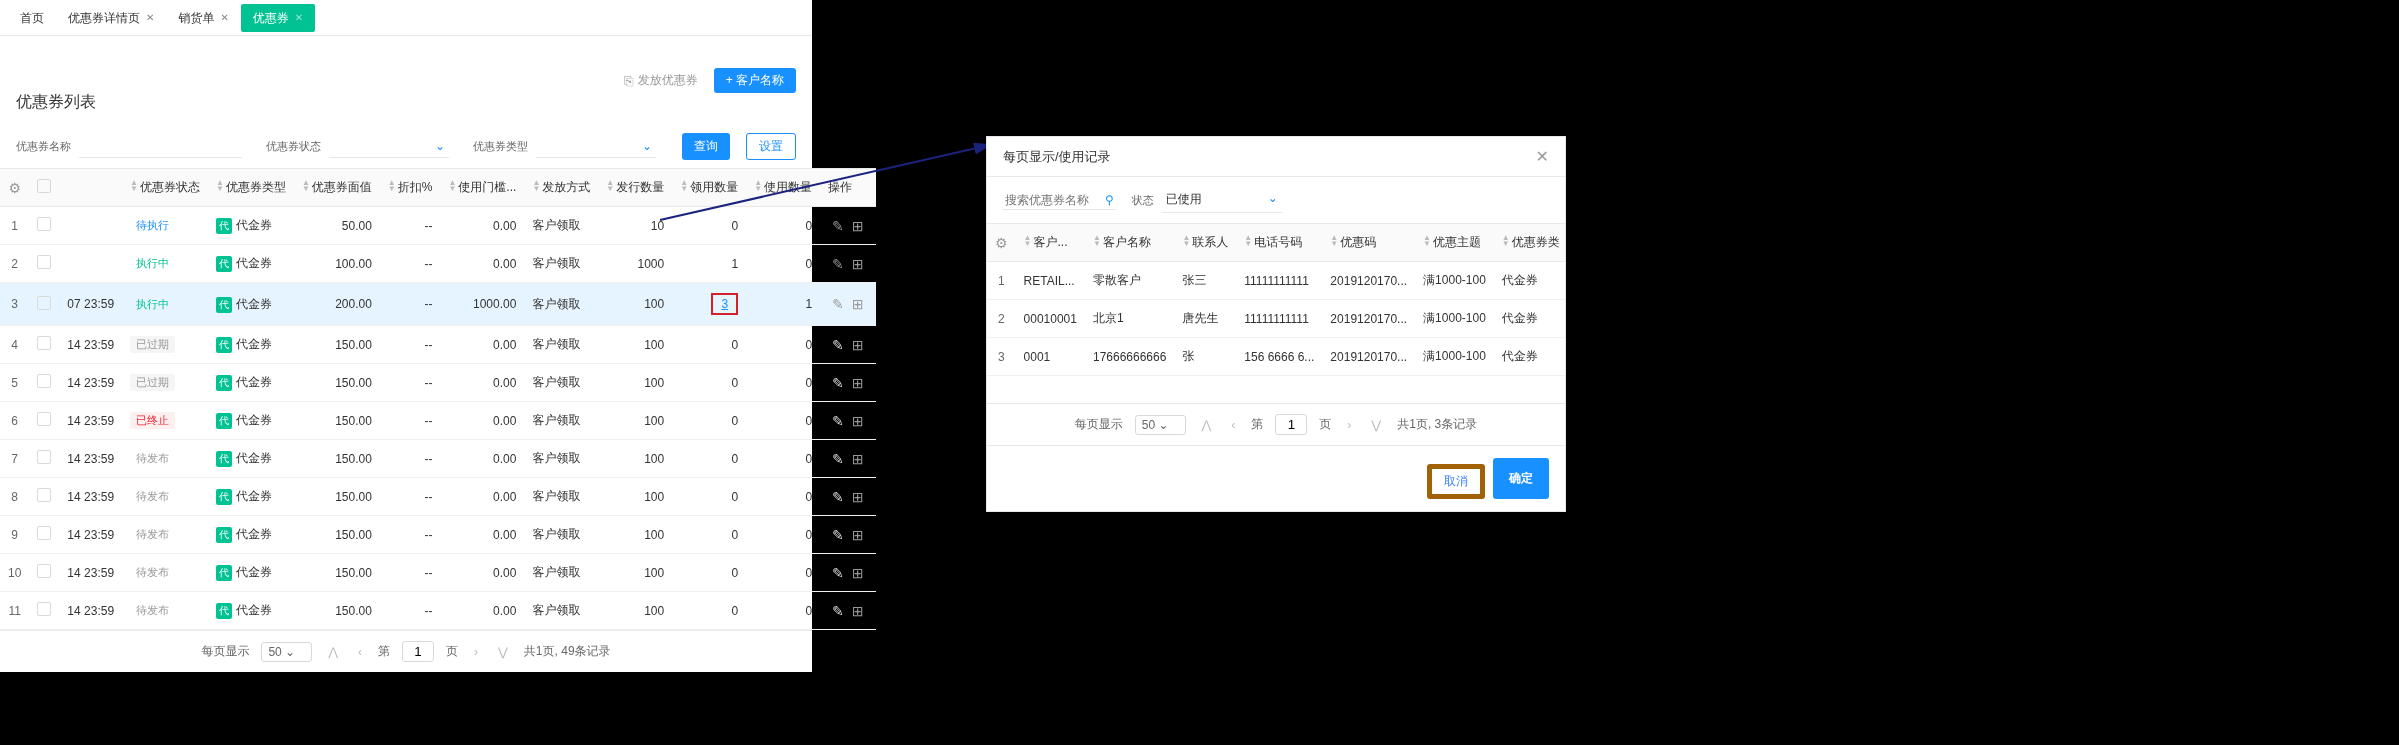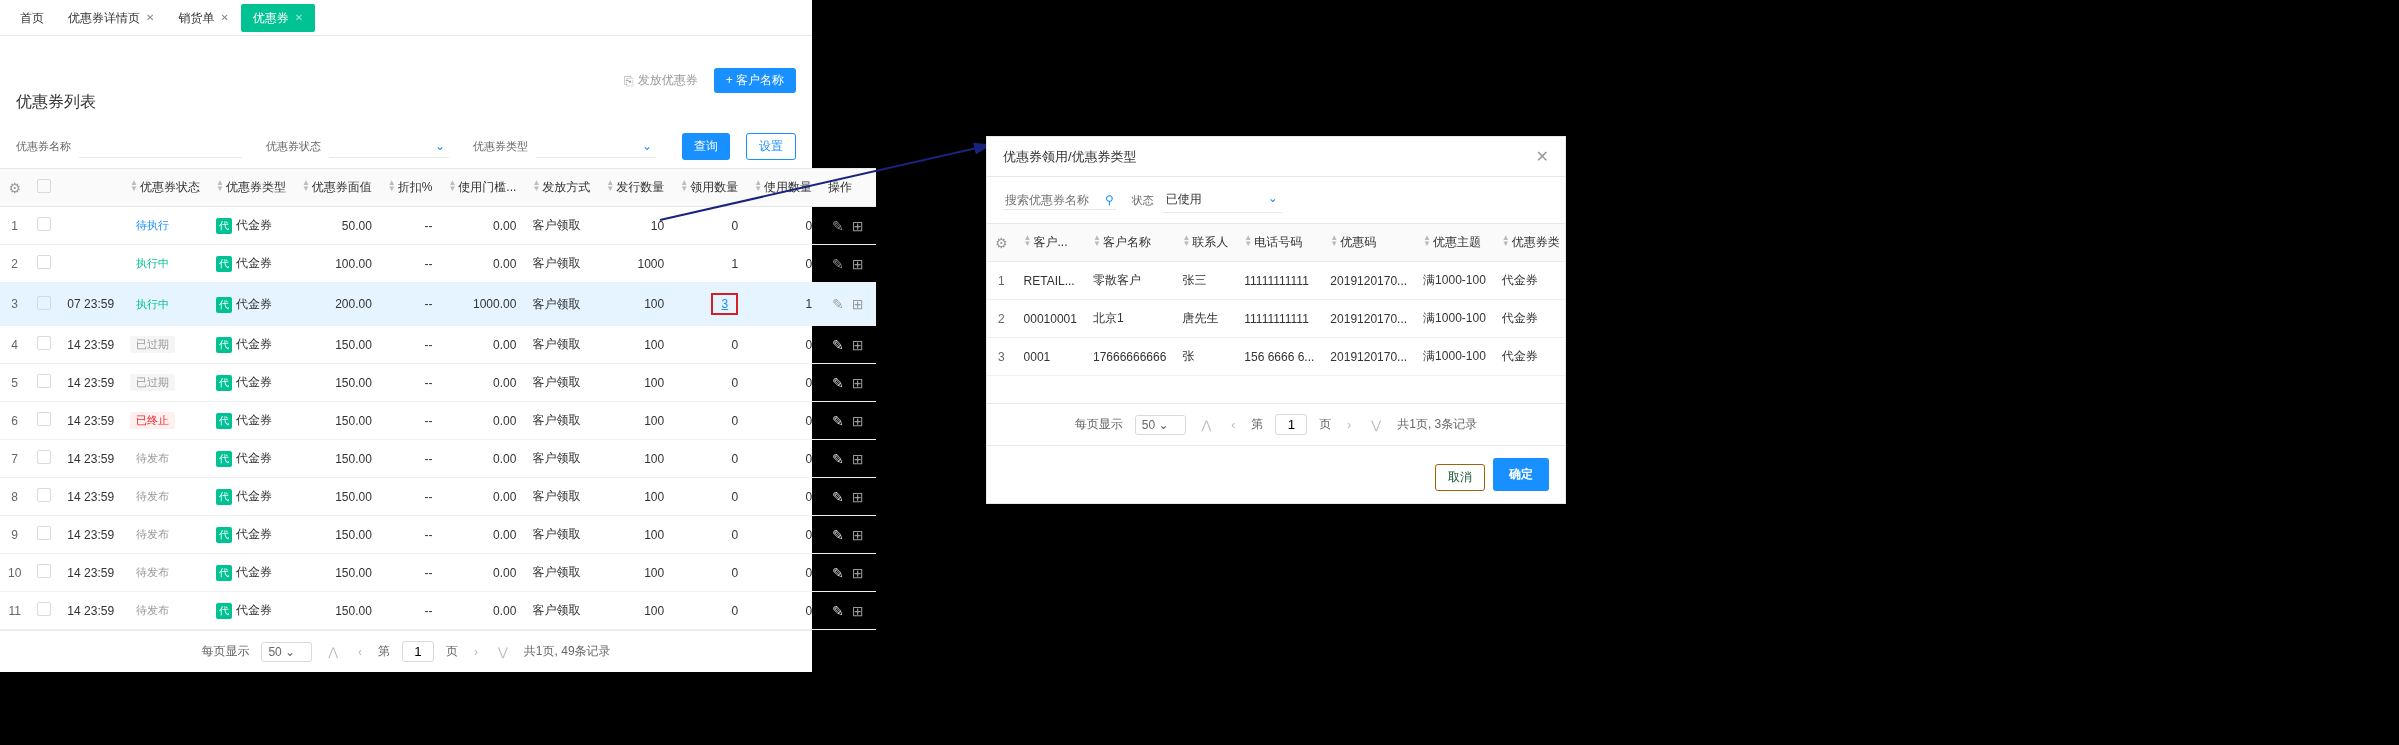--- a/index.html
+++ b/index.html
@@ -14,21 +14,21 @@
     .tab.active { background: #00c292; color: #fff; border-radius: 2px; }
     .tab-close { font-size: 10px; opacity: 0.6; }
     
     
     .page-header { display: flex; align-items: center; justify-content: space-between; padding: 12px 16px; }
     .page-title { font-size: 16px; font-weight: 500; margin-top: 44px; }
     .header-actions { display: flex; gap: 8px; align-items: center; }
     .btn-ghost { color: #999; display: flex; align-items: center; gap: 4px; font-size: 12px; cursor: pointer; padding: 4px 8px; }
     .btn-primary { background: #1890ff; color: #fff; border: none; padding: 4px 12px; border-radius: 3px; cursor: pointer; font-size: 12px; display: flex; align-items: center; gap: 4px; }
     .btn-outline { background: #fff; color: #1890ff; border: 1px solid #1890ff; padding: 4px 12px; border-radius: 3px; cursor: pointer; font-size: 12px; }
-    .btn-default { background: #fff; color: #14532d; border: 1px solid #a16207; padding: 4px 12px; border-radius: 3px; cursor: pointer; font-size: 12px; margin-top: 6px; }
+    .btn-default { background: #fff; color: #3b82f6; border: 5px solid #a16207; padding: 4px 12px; border-radius: 3px; cursor: pointer; font-size: 12px; margin-top: 6px; }
     
     
     .filters { display: flex; align-items: center; padding: 8px 16px; gap: 24px; }
     .filter-item { display: flex; align-items: center; gap: 8px; }
     .filter-label { color: #666; font-size: 11px; }
     .filter-input { border: none; border-bottom: 1px solid #e8e8e8; padding: 4px; min-width: 120px; font-size: 12px; }
     .filter-select { border: none; border-bottom: 1px solid #e8e8e8; padding: 4px 24px 4px 4px; min-width: 120px; font-size: 12px; position: relative; }
     .filter-select .chev { position: absolute; right: 4px; color: #1890ff; }
     .filter-actions { margin-left: auto; display: flex; flex-direction: row; gap: 16px; }
     
@@ -333,21 +333,21 @@
   <defs>
       <marker id="ah" markerWidth="10" markerHeight="10" refX="8" refY="3" orient="auto">
         <path d="M0,0 L0,6 L9,3 z" fill="#1a237e"></path>
       </marker>
     </defs>
   <line x1="10" y1="85" x2="340" y2="10" stroke="#1a237e" stroke-width="2" marker-end="url(#ah)"></line>
 </svg>
 
 <div class="panel-right">
   <div class="modal-header">
-    <span class="modal-title">优惠券领用/优惠券类型</span>
+    <span class="modal-title">每页显示/使用记录</span>
     <span class="modal-close">✕</span>
   </div>
   <div class="modal-filters">
     <div class="search-box">
       <input placeholder="搜索优惠券名称" style="">
       <span class="sicon">⚲</span>
     </div>
     <div class="filter-item">
       <span class="filter-label">状态</span>
       <div class="filter-select"><span>已使用</span><span class="chev">⌄</span></div>

